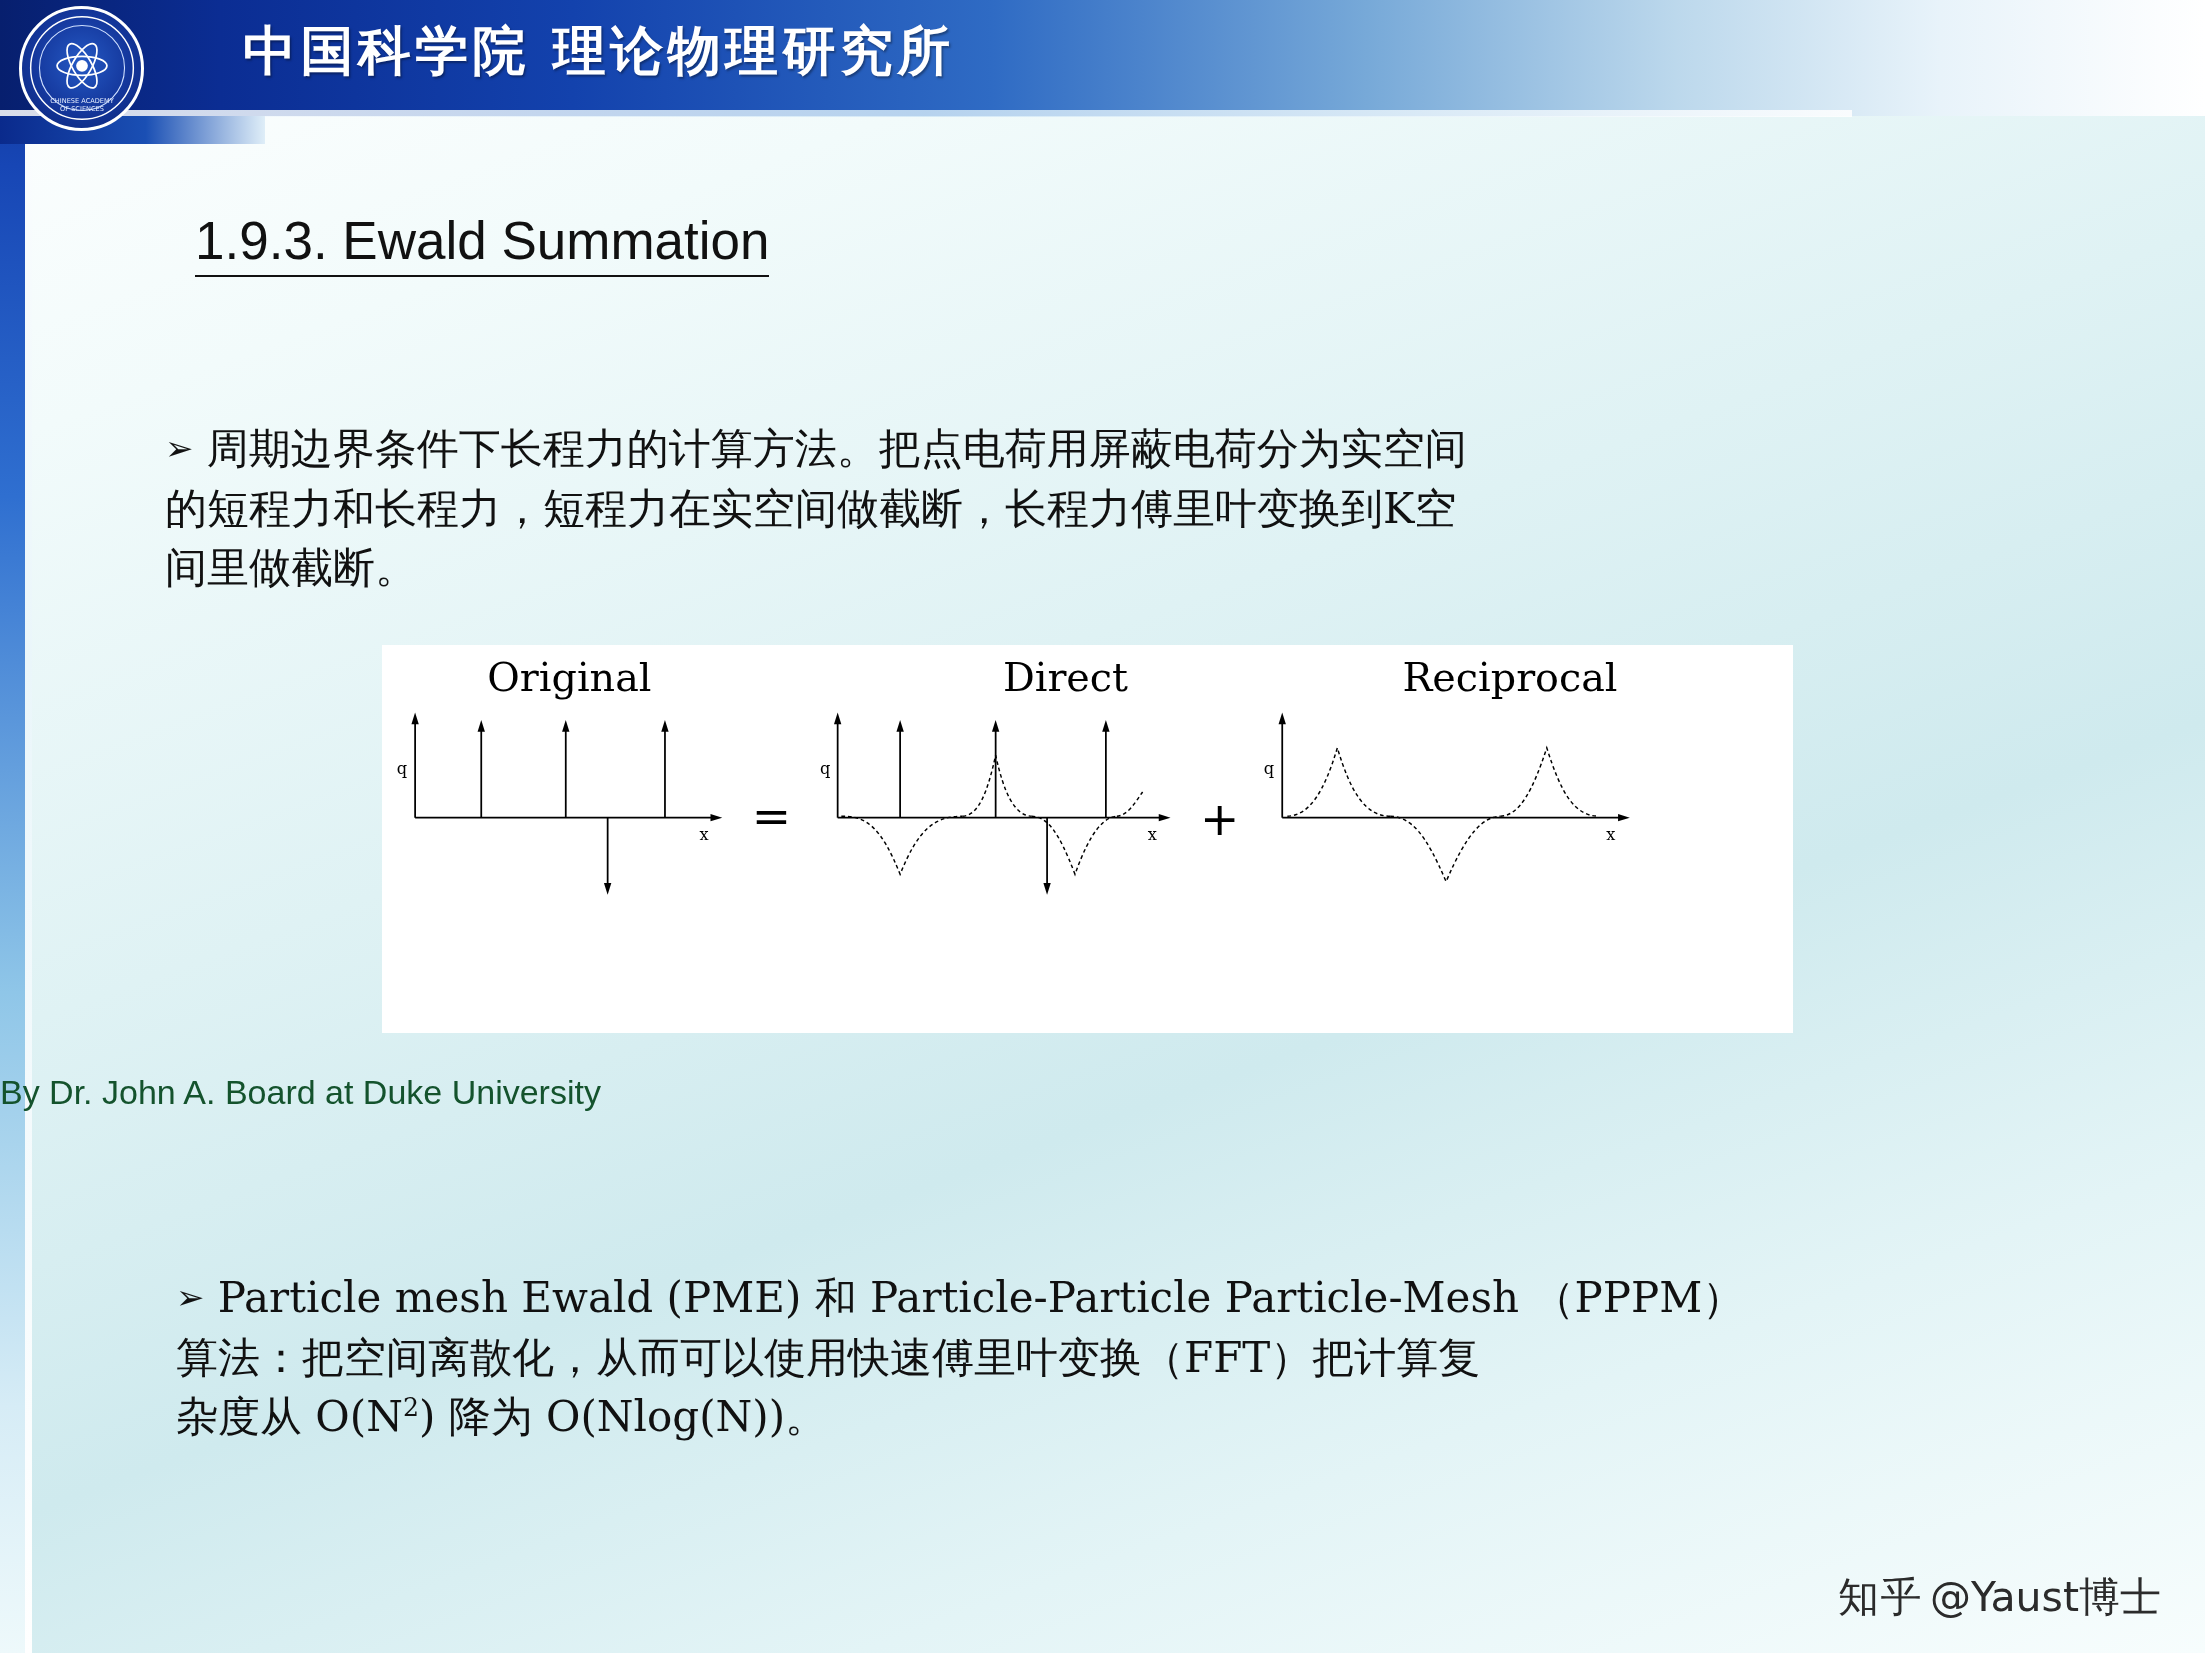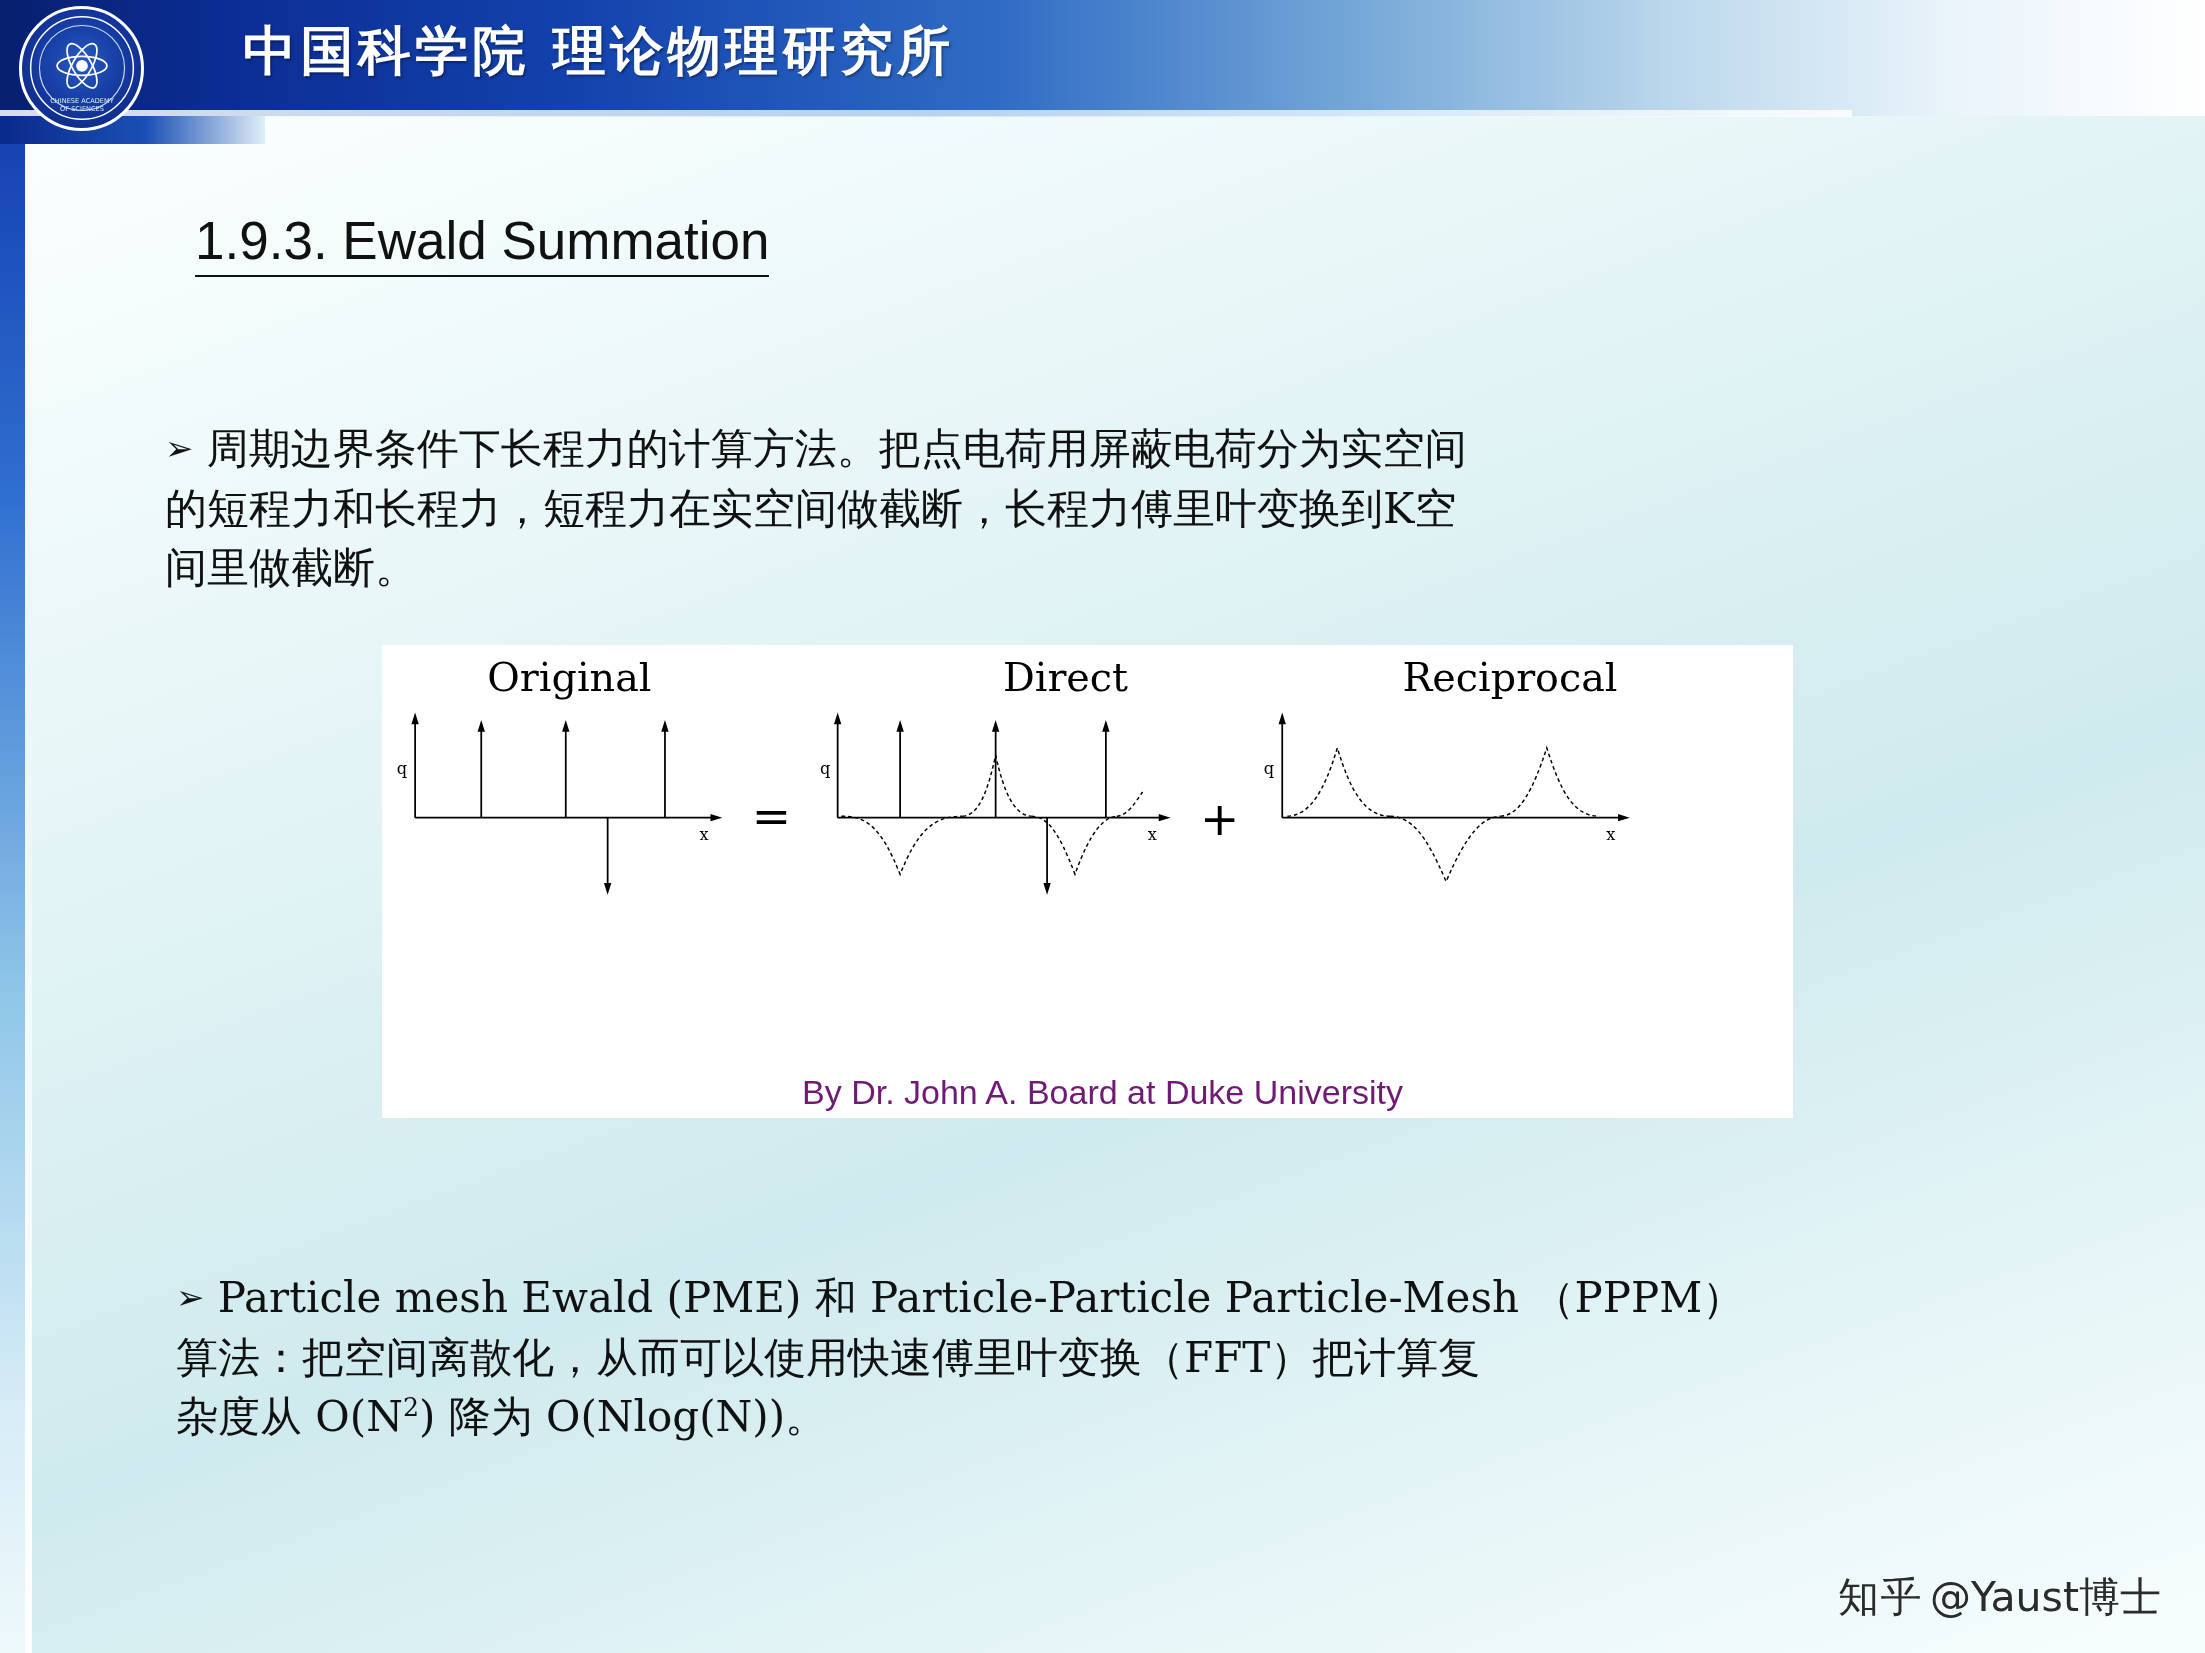--- a/index.html
+++ b/index.html
@@ -151,31 +151,31 @@
     text-indent: 0;
   }
   sup { font-size: 60%; }
 
   
   .figure-box {
     position: absolute;
     left: 382px;
     top: 645px;
     width: 1411px;
-    height: 473px;
+    height: 388px;
     background: #ffffff;
   }
   .fig-caption {
     position: absolute;
     left: 0;
     top: 1073px;
     width: 2205px;
-    text-align: center;
+    text-align: left;
     font-size: 34px;
-    color: #701a75;
+    color: #14532d;
     font-family: "Liberation Sans", sans-serif;
   }
   .panel-title {
     font-family: "DejaVu Serif", serif;
     font-size: 54px;
     fill: #000000;
   }
   .op-sign {
     font-family: "DejaVu Sans", sans-serif;
     font-size: 64px;

